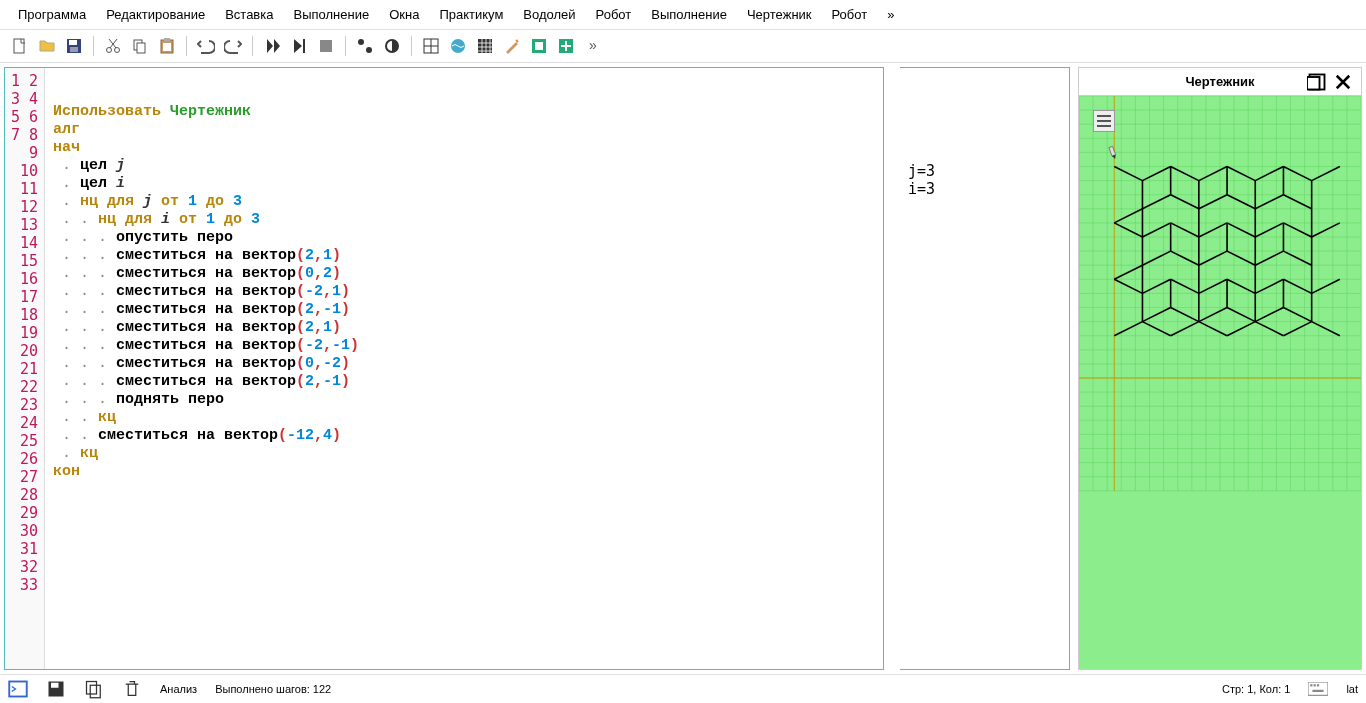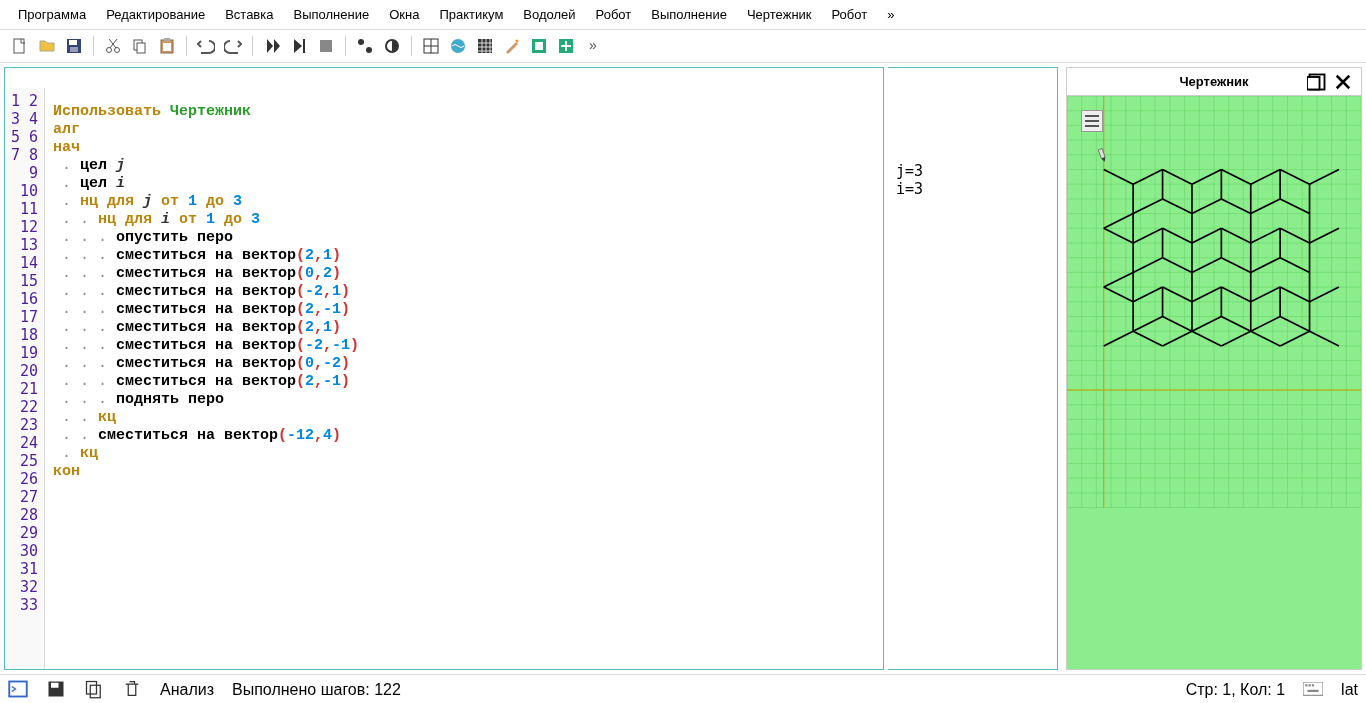--- a/index.html
+++ b/index.html
@@ -5,37 +5,37 @@
 * { box-sizing: border-box; margin: 0; padding: 0; }
 body { font-family: Arial, sans-serif; font-size: 13px; width: 1366px; height: 703px; background: #fff; display: flex; flex-direction: column; overflow: hidden; }
 .menubar { display: flex; gap: 0; padding: 4px 8px; border-bottom: 1px solid #ddd; align-items: center; }
 .menubar span { padding: 3px 10px; cursor: pointer; }
 .toolbar { display: flex; gap: 3px; padding: 4px 8px; border-bottom: 1px solid #ddd; align-items: center; }
 .tbtn { width: 24px; height: 24px; display: flex; align-items: center; justify-content: center; cursor: pointer; border: 1px solid transparent; }
 .tbtn svg { width: 18px; height: 18px; }
 .sep { width: 1px; height: 20px; background: #ccc; margin: 0 4px; }
 .main { flex: 1; display: flex; overflow: hidden; }
 .left { width: 880px; border: 1px solid #5bb; display: flex; margin: 4px; }
-.gutter { width: 40px; background: #f9f9f9; border-right: 1px solid #ddd; text-align: right; padding: 4px 6px 4px 0; font-family: Consolas, monospace; font-size: 15px; color: #4c1d95; line-height: 18px; margin-top: 20px; }
+.gutter { width: 40px; background: #f9f9f9; border-right: 1px solid #ddd; text-align: right; padding: 4px 6px 4px 0; font-family: Consolas, monospace; font-size: 15px; color: #be185d; line-height: 18px; }
 .code { flex: 1; padding: 4px 8px; font-family: Consolas, 'Courier New', monospace; font-size: 15px; line-height: 18px; white-space: pre; position: relative; margin-top: 31px; }
 .kw-orange { color: #b8860b; font-weight: bold; }
 .kw-green { color: #2a9d2a; font-weight: bold; }
 .kw-blue { color: #000000; font-weight: bold; }
 .num-blue { color: #0088dd; font-weight: bold; }
 .ital { font-style: italic; font-weight: bold; color: #333; }
 .op { color: #c33; font-weight: bold; }
 .punct { color: #888; }
-.output { width: 170px; border: 1px solid #5bb; border-left: none; margin: 4px 4px 4px 0; padding: 4px 8px; font-family: Consolas, monospace; font-size: 15px; line-height: 18px; white-space: pre; display: flex; flex-direction: column; justify-content: flex-start; padding-top: 94px; }
+.output { width: 170px; border: 1px solid #5bb; border-left: none; margin: 4px 4px 4px 12px; padding: 4px 8px; font-family: Consolas, monospace; font-size: 15px; line-height: 18px; white-space: pre; display: flex; flex-direction: column; justify-content: flex-start; padding-top: 94px; }
 .right { flex: 1; margin: 4px; display: flex; flex-direction: column; border: 1px solid #ccc; }
 .right-head { display: flex; align-items: center; justify-content: center; position: relative; padding: 6px; font-weight: bold; border-bottom: 1px solid #ccc; }
 .right-head .wbtn { position: absolute; width: 20px; height: 20px; display:flex; align-items:center; justify-content:center; cursor:pointer; }
 .canvas-wrap { flex: 1; background: #8bed8b; position: relative; overflow: hidden; }
 .menu-icon { position: absolute; top: 14px; left: 14px; width: 22px; height: 22px; background: #eee; border: 1px solid #999; display: flex; flex-direction: column; justify-content: center; gap: 3px; padding: 3px; cursor: pointer; }
 .menu-icon div { height: 2px; background: #555; }
-.statusbar { display: flex; padding: 4px 8px; border-top: 1px solid #ddd; align-items: flex-end; font-size: 16px; gap: 18px; }
+.statusbar { display: flex; padding: 4px 8px; border-top: 1px solid #ddd; align-items: center; font-size: 11px; gap: 18px; }
 .sbtn { width: 20px; height: 20px; display: flex; align-items: center; justify-content: center; }
 .sspacer { flex: 1; }
 </style>
 </head>
 <body>
 
 <div class="menubar">
     <span>Программа</span>
     <span>Редактирование</span>
     <span>Вставка</span>

